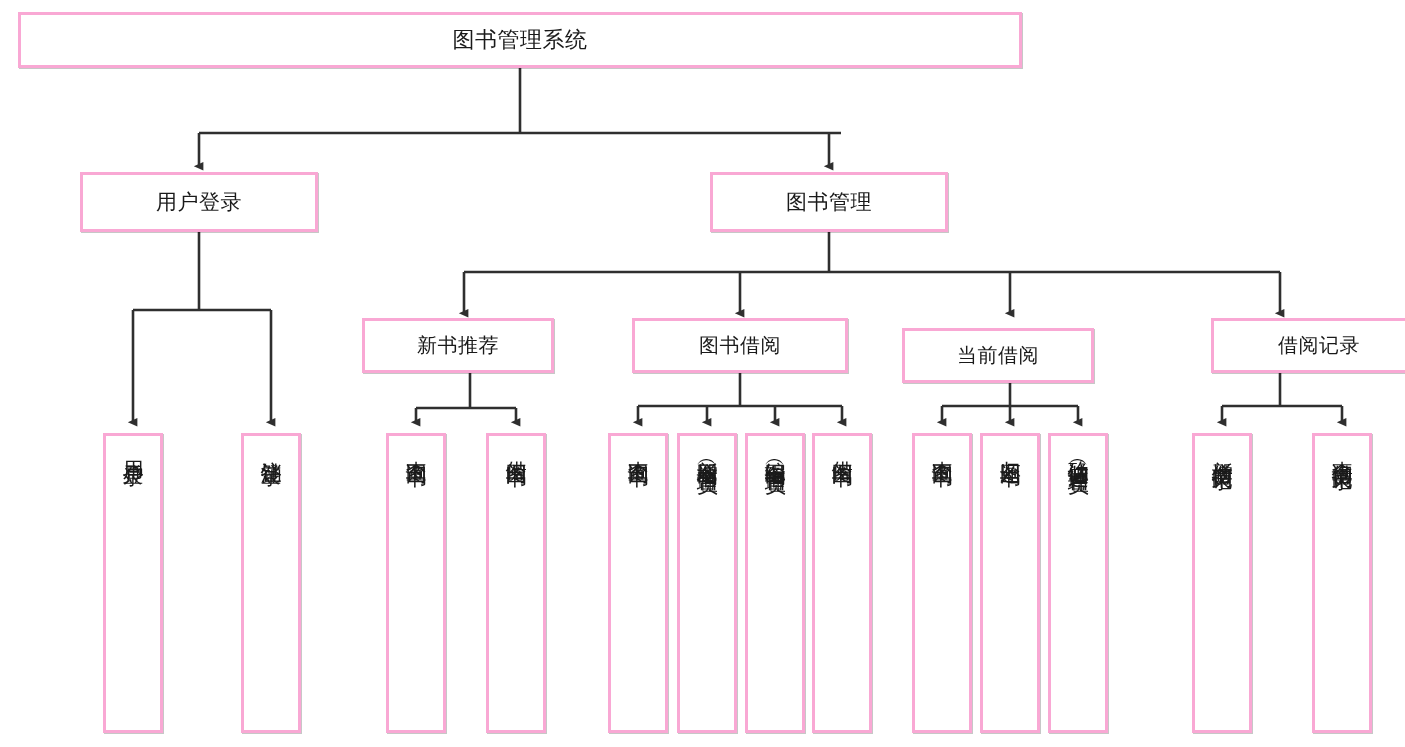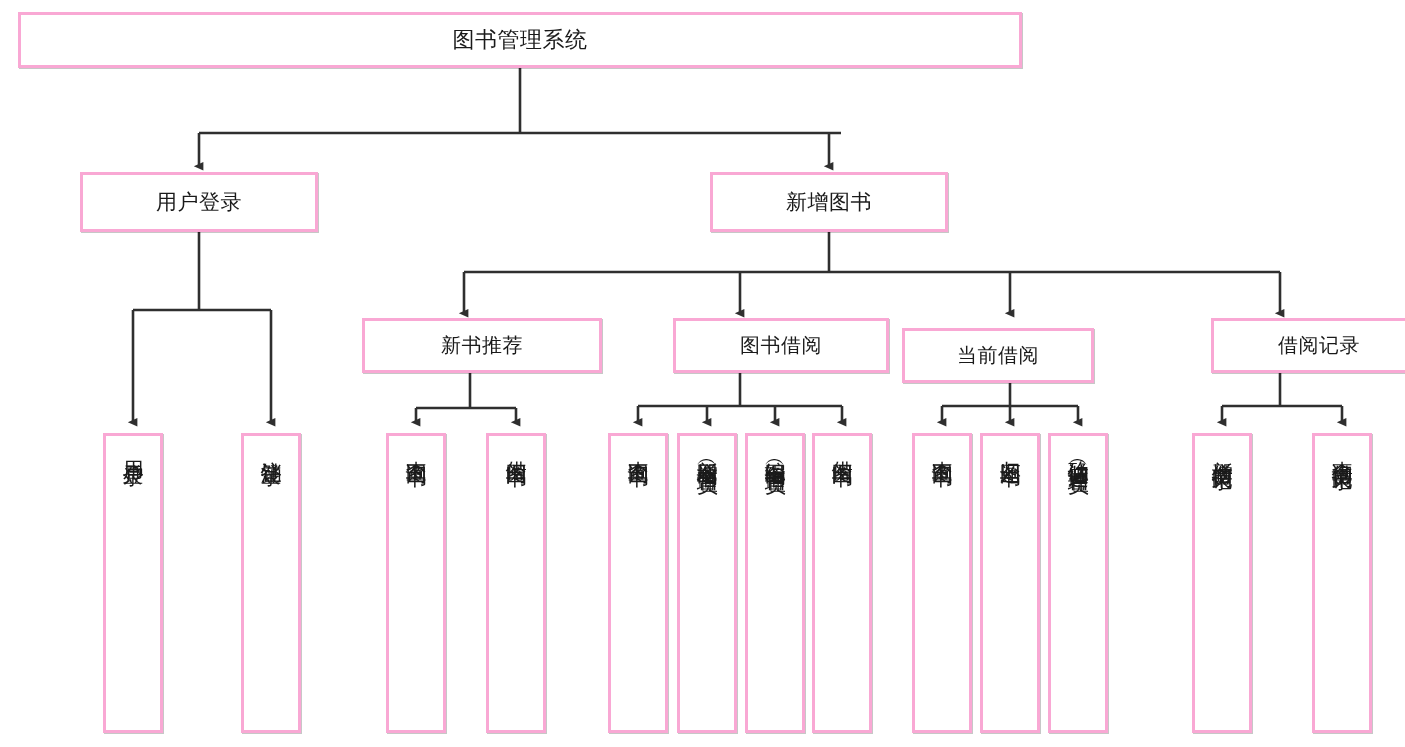--- a/index.html
+++ b/index.html
@@ -130,28 +130,28 @@
 
   <div class="node root" style="left:18px; top:12px; width:1004px; height:56px;">
     <span class="lbl">图书管理系统</span>
   </div>
 
   <div class="node lvl2" style="left:80px; top:172px; width:238px; height:60px;">
     <span class="lbl">用户登录</span>
   </div>
 
   <div class="node lvl2" style="left:710px; top:172px; width:238px; height:60px;">
-    <span class="lbl">新增图书</span>
-  </div>
-
-  <div class="node lvl3" style="left:362px; top:318px; width:240px; height:55px;">
+    <span class="lbl">图书管理</span>
+  </div>
+
+  <div class="node lvl3" style="left:362px; top:318px; width:192px; height:55px;">
     <span class="lbl">新书推荐</span>
   </div>
 
-  <div class="node lvl3" style="left:632px; top:318px; width:216px; height:55px;margin-left:41px;">
+  <div class="node lvl3" style="left:632px; top:318px; width:216px; height:55px;">
     <span class="lbl">图书借阅</span>
   </div>
 
   <div class="node lvl3" style="left:902px; top:328px; width:192px; height:55px;text-align:right;">
     <span class="lbl">当前借阅</span>
   </div>
 
   <div class="node lvl3" style="left:1200px; top:318px; width:216px; height:55px;margin-left:11px;">
     <span class="lbl">借阅记录</span>
   </div>

